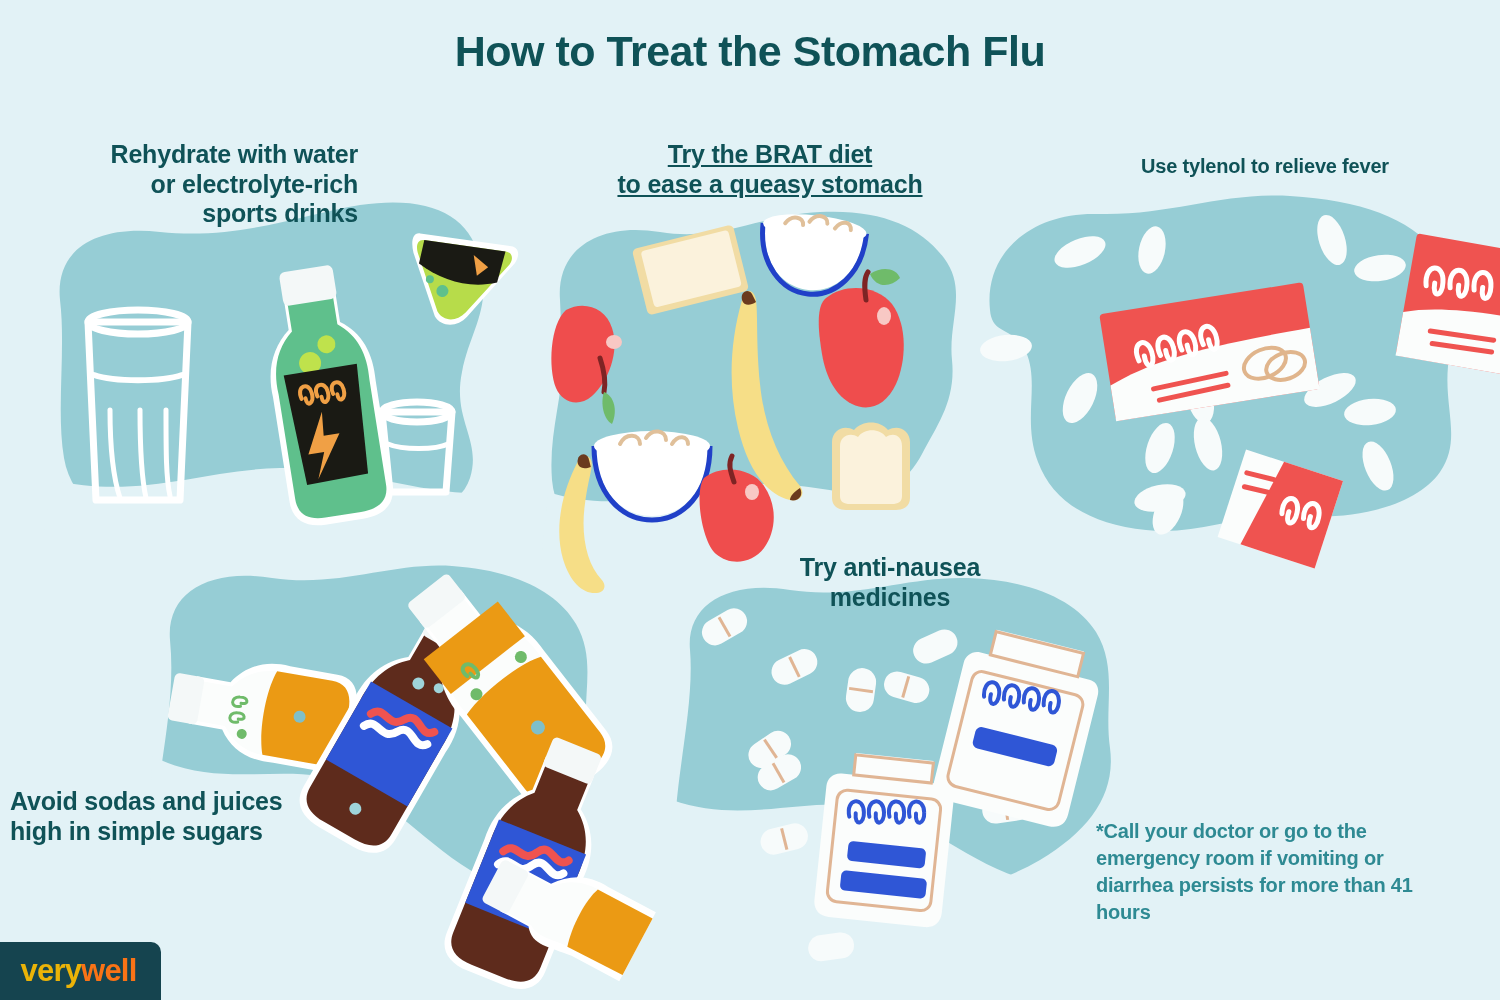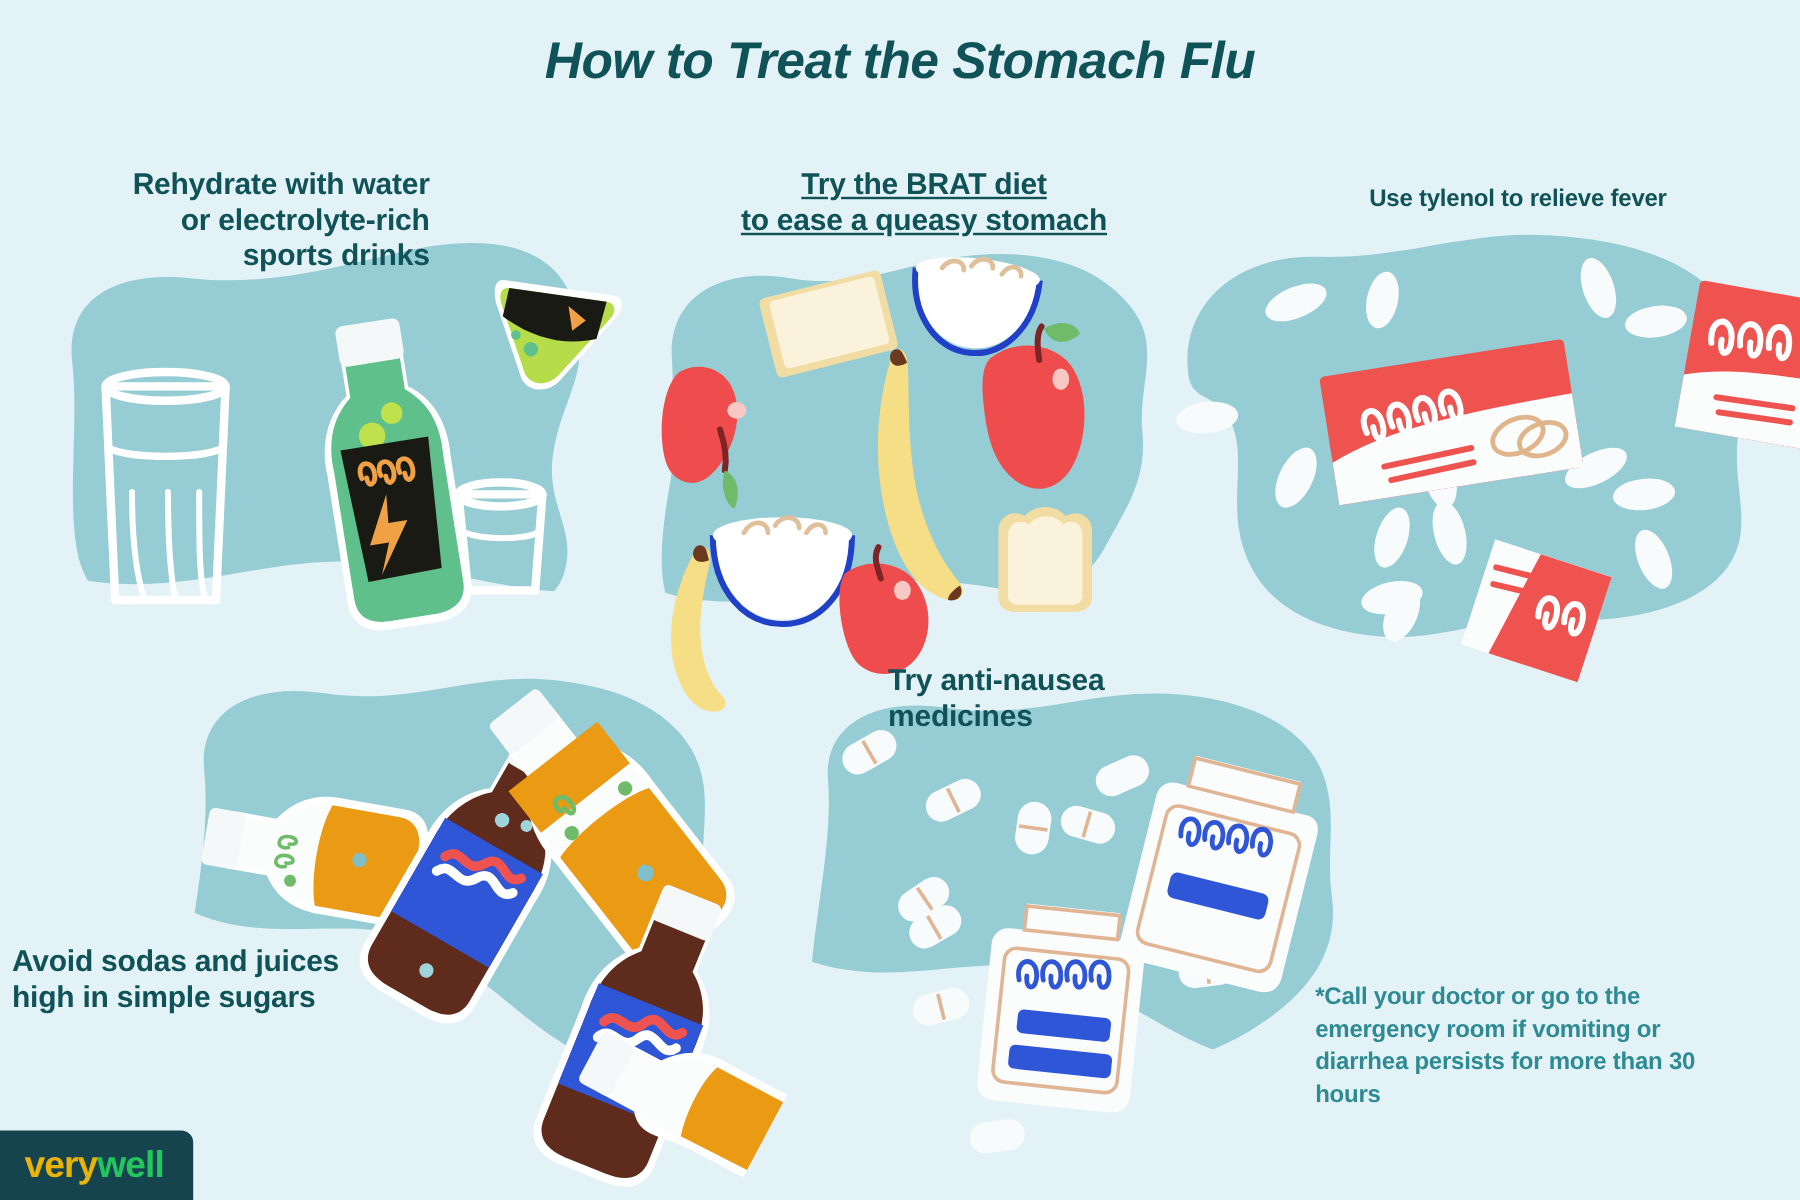--- a/index.html
+++ b/index.html
@@ -30,21 +30,20 @@
     line-height: 1.18;
     white-space: pre-line;
   }
   #page-title {
     top: 26px;
     left: 0;
     width: 1500px;
     text-align: center;
     font-size: 43px;
     letter-spacing: -0.5px;
-    font-style: italic;
   }
   #cap-hydrate {
     top: 140px;
     left: 8px;
     width: 350px;
     text-align: right;
     font-size: 25px;
   }
   #cap-brat {
     top: 140px;
@@ -58,21 +57,21 @@
     top: 155px;
     left: 1040px;
     width: 450px;
     text-align: center;
     font-size: 20px;
   }
   #cap-nausea {
     top: 553px;
     left: 740px;
     width: 300px;
-    text-align: left;
+    text-align: center;
     font-size: 25px;
   }
   #cap-avoid {
     top: 787px;
     left: 10px;
     width: 350px;
     text-align: left;
     font-size: 25px;
   }
   #footnote {
@@ -96,21 +95,21 @@
     align-items: center;
     justify-content: center;
   }
   #logo-text {
     font-size: 31px;
     font-weight: bold;
     letter-spacing: -0.8px;
     padding-left: 10px;
   }
   #logo-very { color: #eab308; }
-  #logo-well { color: #22c55e; }
+  #logo-well { color: #f97316; }
 </style>
 </head>
 <body>
 
 <div id="infographic">
 
   <svg id="art" viewBox="0 0 1500 1000" xmlns="http://www.w3.org/2000/svg">
     <defs>
       <clipPath id="clipBlob1">
         <path d="M60,300 C55,250 95,225 160,232 C240,240 300,215 360,205 C430,195 470,215 480,260
@@ -475,19 +474,19 @@
 or electrolyte-rich
 sports drinks</div>
   <div class="txt" id="cap-brat">Try the BRAT diet
 to ease a queasy stomach</div>
   <div class="txt" id="cap-tylenol">Use tylenol to relieve fever</div>
   <div class="txt" id="cap-nausea">Try anti-nausea
 medicines</div>
   <div class="txt" id="cap-avoid">Avoid sodas and juices
 high in simple sugars</div>
 
-  <div class="txt" id="footnote">*Call your doctor or go to the emergency room if vomiting or diarrhea persists for more than 30 hours</div>
+  <div class="txt" id="footnote">*Call your doctor or go to the emergency room if vomiting or diarrhea persists for more than 41 hours</div>
 
   <div id="logo-badge">
     <div id="logo-text"><span id="logo-very">very</span><span id="logo-well">well</span></div>
   </div>
 
 </div>
 
 </body></html>

